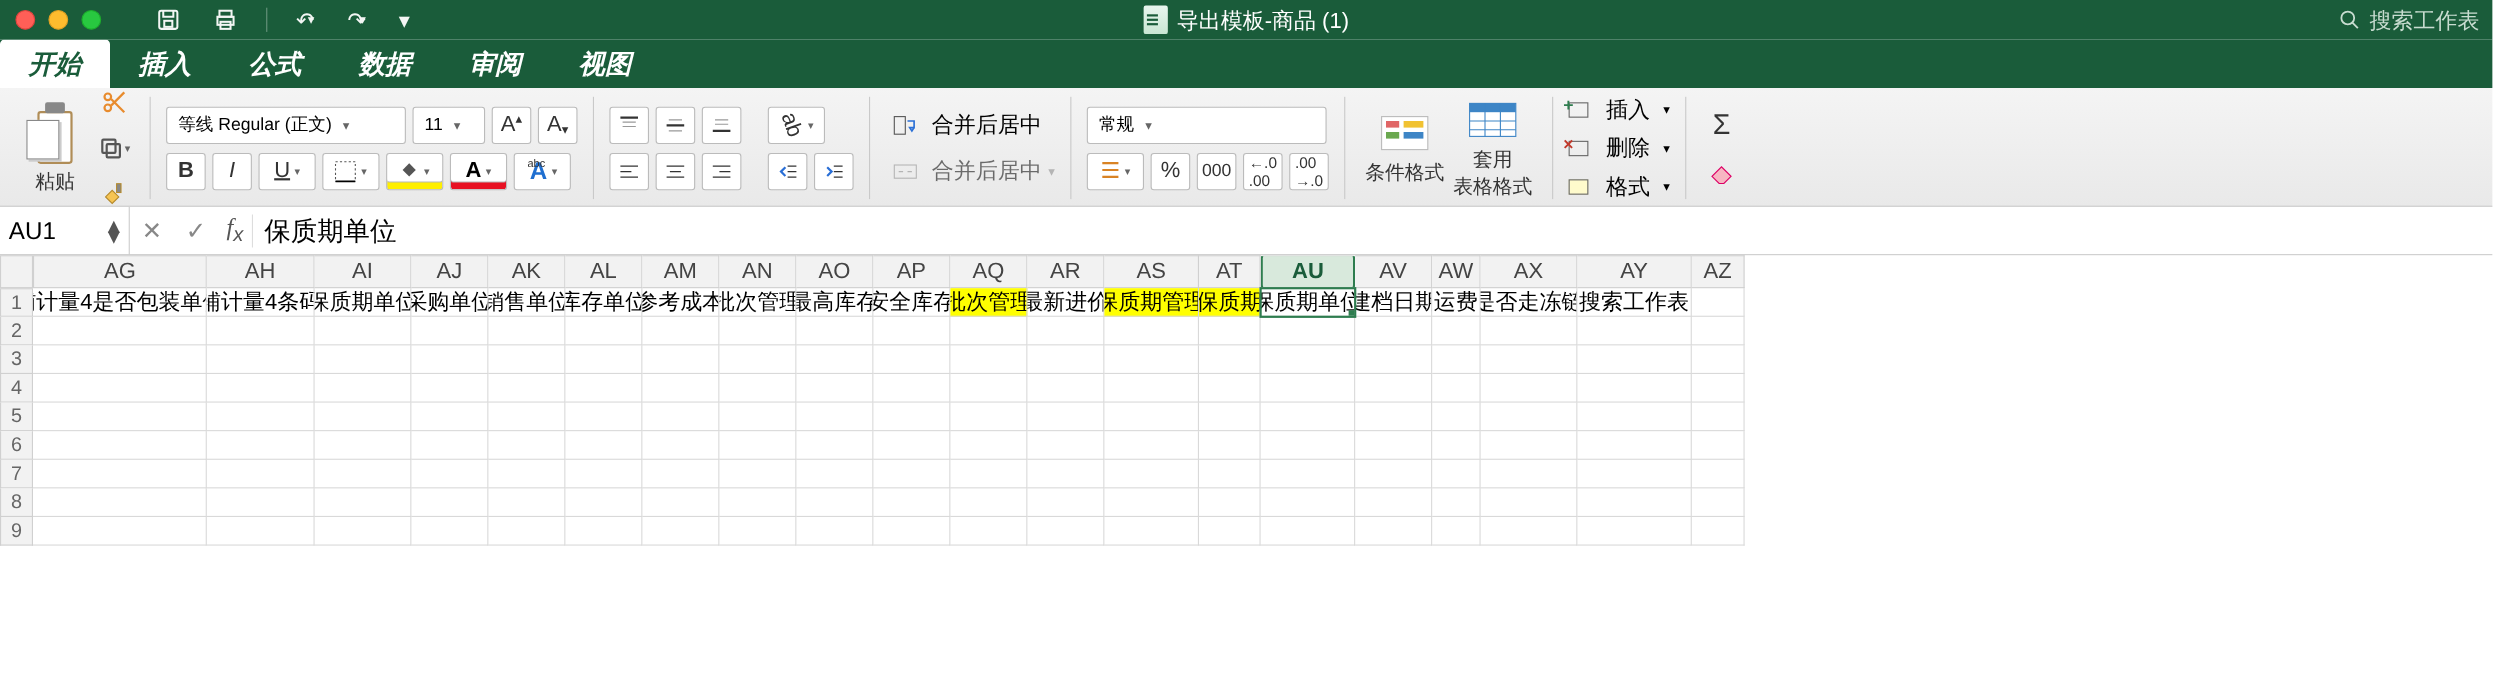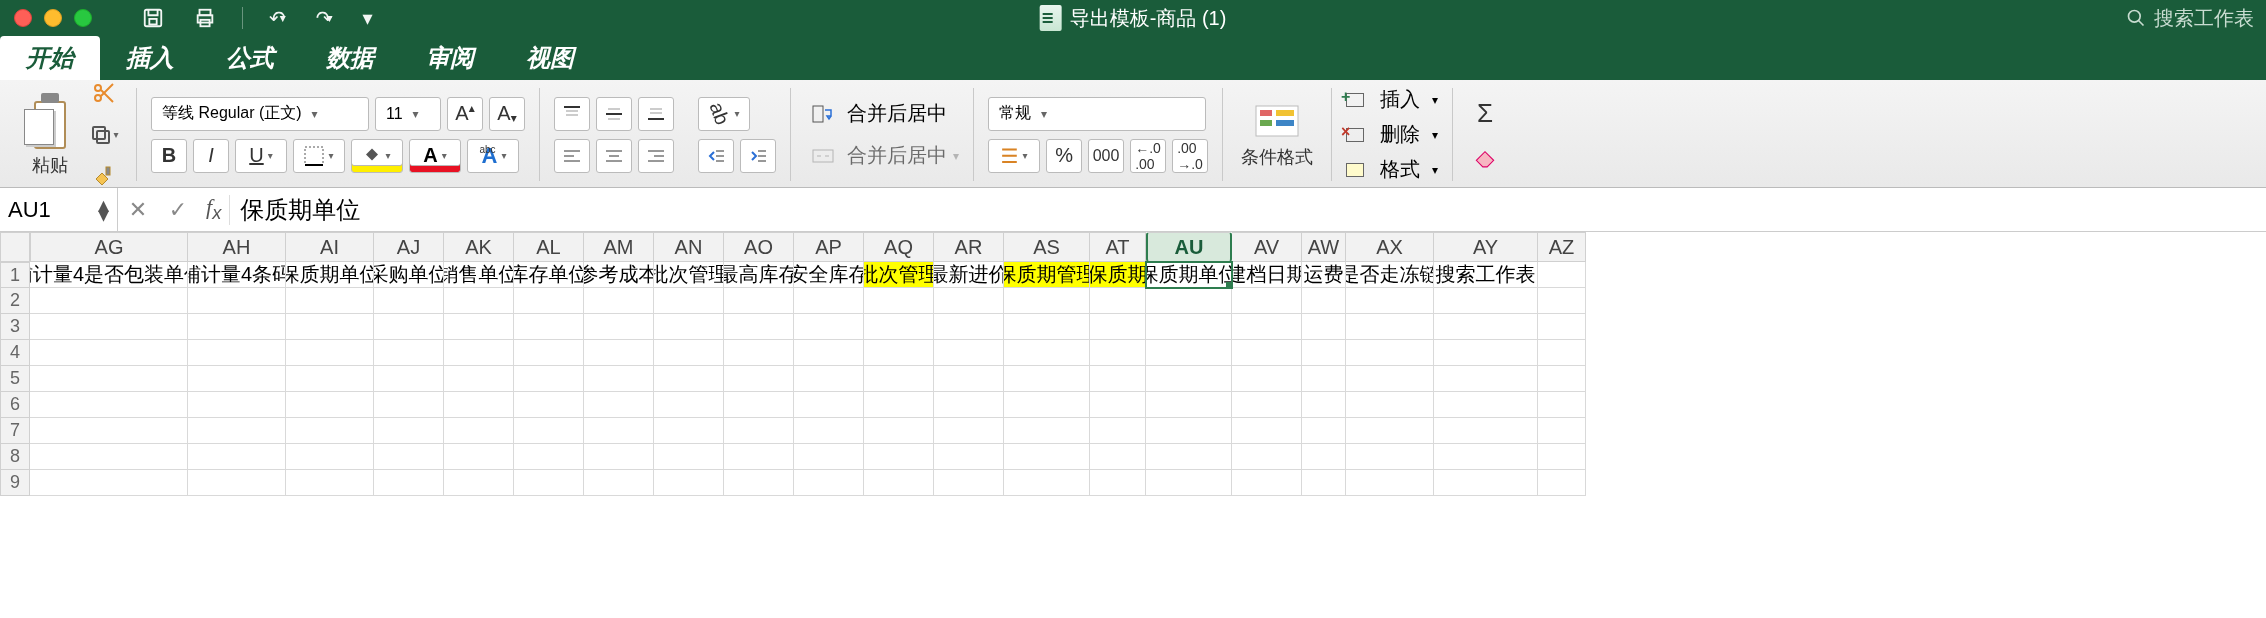--- a/index.html
+++ b/index.html
@@ -352,20 +352,34 @@
       <div class="styico">
         <svg>
             <rect x="2" y="4" width="42" height="30" fill="#fff" stroke="#bbb"></rect>
             <rect x="6" y="8" width="12" height="6" fill="#e06666"></rect>
             <rect x="6" y="18" width="12" height="6" fill="#6aa84f"></rect>
             <rect x="22" y="8" width="18" height="6" fill="#f1c232"></rect>
             <rect x="22" y="18" width="18" height="6" fill="#3d85c6"></rect>
           </svg>
       </div>
       <span class="cap">条件格式</span>
+    </div>
+    <div class="bigbtn">
+      <div class="styico">
+        <svg>
+            <rect x="2" y="4" width="42" height="30" fill="#fff" stroke="#3d85c6"></rect>
+            <rect x="2" y="4" width="42" height="8" fill="#3d85c6"></rect>
+            <line x1="2" y1="20" x2="44" y2="20" stroke="#3d85c6"></line>
+            <line x1="2" y1="28" x2="44" y2="28" stroke="#3d85c6"></line>
+            <line x1="16" y1="4" x2="16" y2="34" stroke="#3d85c6"></line>
+            <line x1="30" y1="4" x2="30" y2="34" stroke="#3d85c6"></line>
+          </svg>
+      </div>
+      <span class="cap" style="white-space:pre-line;text-align:center;">套用
+表格格式</span>
     </div>
   </div>
 
   <div class="group">
     <div class="col">
       <div class="row">
         <span class="cell-ico" style="position:relative;">
             <span style="position:absolute;left:-6px;top:-6px;color:#2e7d4f;font-weight:bold;">+</span>
           </span>
         <span style="font-size:20px;margin-left:10px;">插入</span>

